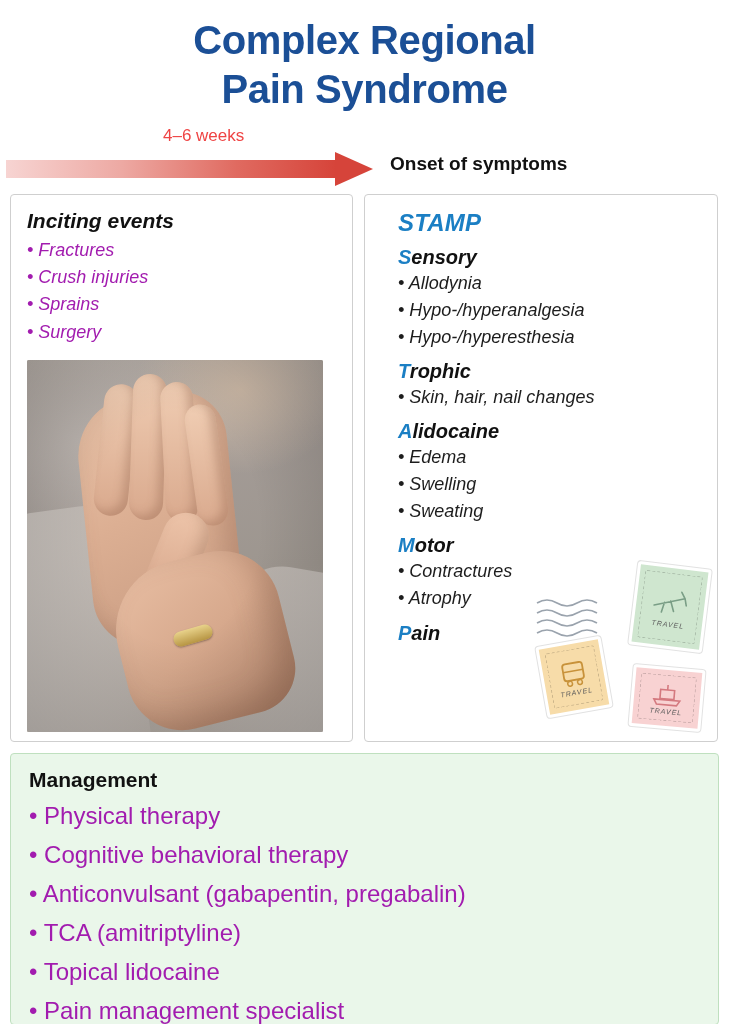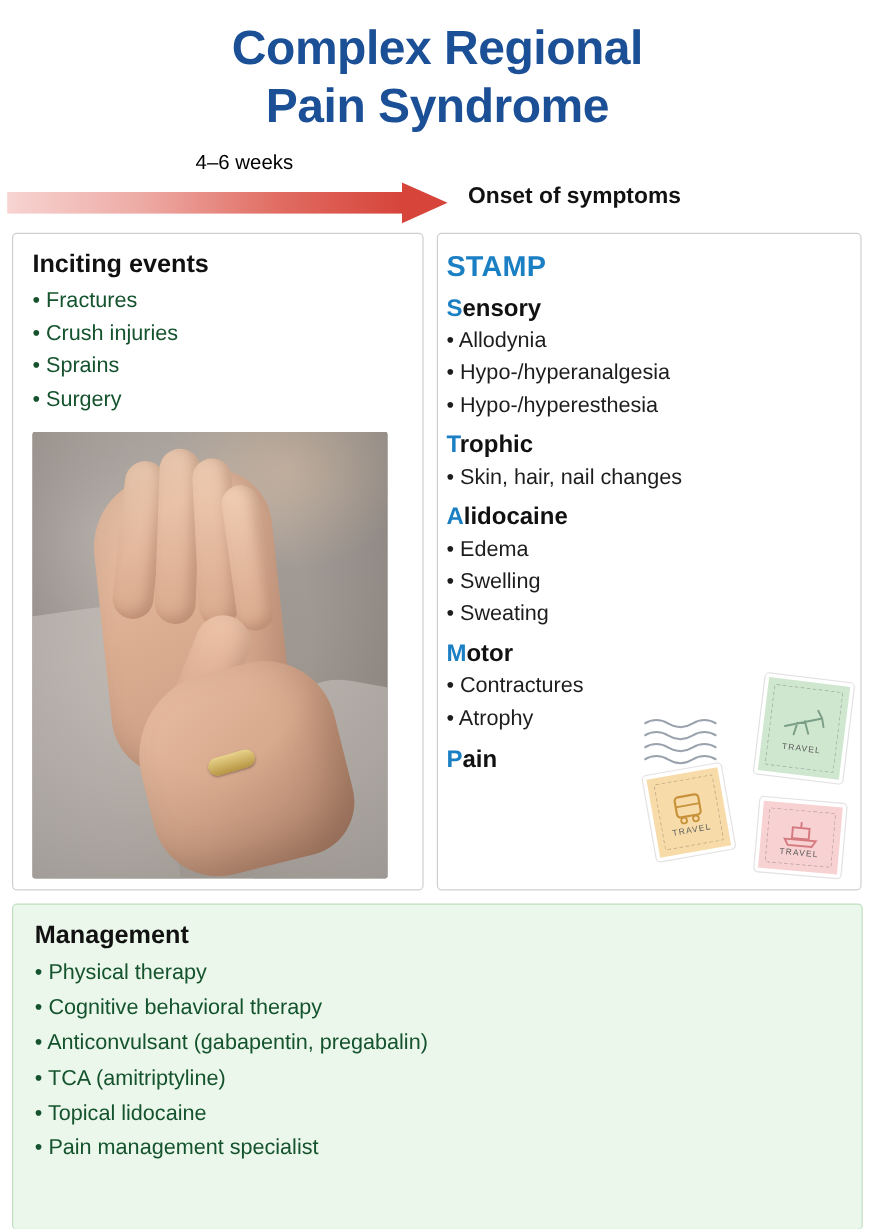--- a/index.html
+++ b/index.html
@@ -37,21 +37,21 @@
   .arrow-row {
     position: relative;
     height: 60px;
     margin-top: 12px;
   }
   .arrow-label {
     position: absolute;
     left: 163px;
     top: 0px;
     font-size: 17px;
-    color: #000000;
+    color: #ef4444;
   }
   .arrow-wrap {
     position: absolute;
     left: 6px;
     top: 26px;
     width: 370px;
     height: 34px;
   }
   .arrow-shaft {
     position: absolute;
@@ -79,54 +79,55 @@
     font-weight: bold;
     color: #111111;
   }
 
   
   .panels {
     position: relative;
     margin: 8px 10px 0 10px;
     display: flex;
     gap: 11px;
+    font-style: italic;
   }
   .panel {
     border: 1px solid #cfcfcf;
     border-radius: 4px;
     background: #ffffff;
     box-sizing: border-box;
   }
   .panel-left {
     width: 343px;
     height: 548px;
     padding: 14px 16px 0 16px;
   }
   .panel-right {
     width: 354px;
     height: 548px;
-    padding: 14px 16px 0 7px;
+    padding: 14px 16px 0 33px;
     position: relative;
     overflow: hidden;
   }
   .panel-h {
     font-size: 21px;
     font-weight: bold;
     color: #111111;
     margin: 0 0 4px 0;
   }
   ul.bul {
     list-style: none;
     margin: 0;
     padding: 0;
   }
   ul.bul li {
     font-size: 18px;
     line-height: 1.52;
-    color: #14532d;
+    color: #a21caf;
   }
   ul.bul li::before {
     content: "• ";
   }
 
   
   .photo {
     margin-top: 14px;
     width: 296px;
     height: 372px;
@@ -328,21 +329,21 @@
     box-sizing: border-box;
     height: 272px;
   }
   .mgmt h3 {
     font-size: 21px;
     font-weight: bold;
     margin: 0 0 4px 0;
     color: #111111;
   }
   .mgmt ul li {
-    font-size: 18px;
+    font-size: 24px;
     line-height: 1.63;
   }
 </style>
 </head>
 <body>
 
 <div class="page">
 
   <div class="title">
     <span class="line">Complex Regional</span>

